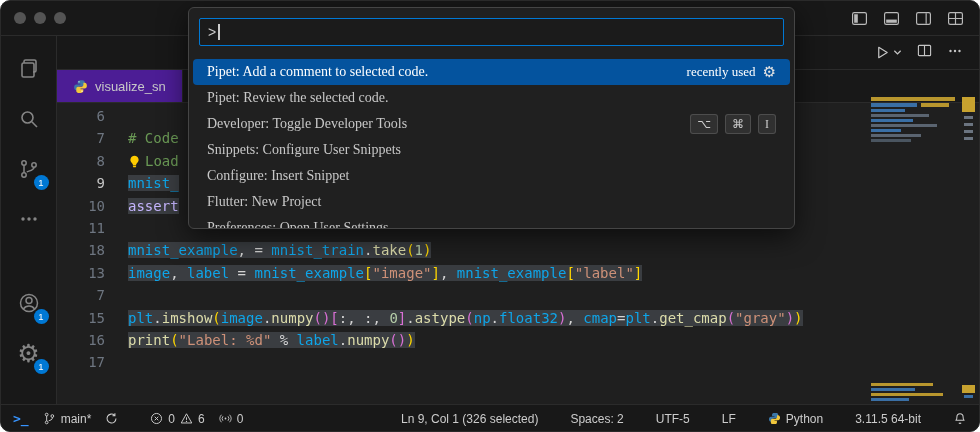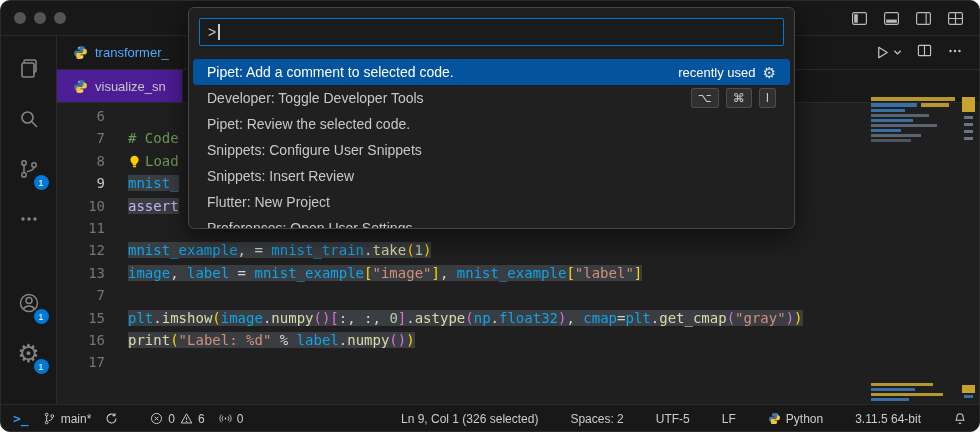--- a/index.html
+++ b/index.html
@@ -62,21 +62,21 @@
   .sb-icon { display:flex; align-items:center; }
 
   
   .palette { position:absolute; left:187px; top:6px; width:607px; height:222px; background:#202020;
              border:1px solid #454545; border-radius:6px; box-shadow:0 8px 28px rgba(0,0,0,.6);
              z-index:50; padding:10px 4px 0; overflow:hidden; }
   .qp-input { height:28px; margin:0 6px 13px; border:1px solid #0078d4; background:#1b1b1b;
               border-radius:2px; display:flex; align-items:center; padding:0 8px; color:#cccccc; font-size:14px; }
   .caret { width:1.5px; height:16px; background:#cccccc; margin-left:2px; }
   .qp-item { height:26px; display:flex; align-items:center; padding:12px 14px; font-size:14px;
-             color:#c8c8c8; border-radius:4px; }
+             color:#c8c8c8; border-radius:4px;font-family:Liberation Serif, serif; }
   .qp-item.selected { background:#04539e; color:#ffffff; }
   .qp-right { margin-left:auto; display:flex; align-items:center; gap:7px; }
   .qp-badge { font-size:13px; }
   .qp-gear { font-size:15px; line-height:1; color:#e3e3e3; }
   .keychip { height:20px; min-width:15px; padding:0 6px; background:rgba(128,128,128,.17);
              border:1px solid rgba(255,255,255,.14); border-radius:3px; display:flex; align-items:center;
              justify-content:center; font-size:12px; color:#cccccc; }
 </style>
 </head>
 <body>
@@ -157,31 +157,20 @@
         </div>
         <div class="ab-item">
           <span class="gear-glyph">⚙</span>
           <span class="badge">1</span>
         </div>
       </div>
     </div>
 
     <div class="editor">
       <div class="tabrow1">
-        <div class="tab tab1">
-          <span class="sb-icon">
-            <svg width="15" height="15" viewBox="0 0 16 16">
-                <path fill="#3b77a8" d="M7.9 1.2c-2 0-2.9.85-2.9 2v1.9h3v.7H3.6c-1.5 0-2.4 1.1-2.4 3 0 2 .9 3.1 2.4 3.1h1.3V10c0-1.3 1.1-2.3 2.5-2.3h3c1.2 0 2.1-1 2.1-2.1V3.2c0-1.15-1-2-2.2-2H7.9z"></path>
-                <circle cx="6.4" cy="3" r=".7" fill="#fff"></circle>
-                <path fill="#f0c73c" d="M8.1 14.8c2 0 2.9-.85 2.9-2v-1.9H8v-.7h4.4c1.5 0 2.4-1.1 2.4-3 0-2-.9-3.1-2.4-3.1h-1.3V6c0 1.3-1.1 2.3-2.5 2.3h-3c-1.2 0-2.1 1-2.1 2.1v2.4c0 1.15 1 2 2.2 2h2.4z"></path>
-                <circle cx="9.6" cy="13" r=".7" fill="#fff"></circle>
-              </svg>
-          </span>
-          <span>transformer_</span>
-        </div>
         <div class="ed-actions">
           <span class="run">
             <svg width="15" height="15" viewBox="0 0 16 16">
                 <path d="M4 2.5l9 5.5-9 5.5z" fill="none" stroke="currentColor" stroke-width="1.3" stroke-linejoin="round"></path>
               </svg>
             <svg width="9" height="9" viewBox="0 0 10 10">
                 <path d="M1.5 3l3.5 3.5L8.5 3" fill="none" stroke="currentColor" stroke-width="1.4"></path>
               </svg>
           </span>
           <span>
@@ -234,21 +223,21 @@
           </div>
           <div class="cl">
             <span class="ln">10</span>
             <span class="lc"><span class="lc-inner sel"><span class="tk">assert</span></span></span>
           </div>
           <div class="cl">
             <span class="ln">11</span>
             <span class="lc"><span class="lc-inner"></span></span>
           </div>
           <div class="cl">
-            <span class="ln">12</span>
+            <span class="ln">18</span>
             <span class="lc"><span class="lc-inner sel"><span class="tv">mnist_example</span><span class="tp">, = </span><span class="tv">mnist_train</span><span class="tp">.</span><span class="tf">take</span><span class="tb1">(</span><span class="tn">1</span><span class="tb1">)</span></span></span>
           </div>
           <div class="cl">
             <span class="ln">13</span>
             <span class="lc"><span class="lc-inner sel"><span class="tv">image</span><span class="tp">, </span><span class="tv">label</span><span class="tp"> = </span><span class="tv">mnist_example</span><span class="tb1">[</span><span class="ts">"image"</span><span class="tb1">]</span><span class="tp">, </span><span class="tv">mnist_example</span><span class="tb1">[</span><span class="ts">"label"</span><span class="tb1">]</span></span></span>
           </div>
           <div class="cl">
             <span class="ln">7</span>
             <span class="lc"><span class="lc-inner"></span></span>
           </div>
@@ -371,37 +360,37 @@
     </div>
     <div id="palette-items">
         <div class="qp-item selected">
           <span>Pipet: Add a comment to selected code.</span>
           <span class="qp-right">
             <span class="qp-badge">recently used</span>
             <span class="qp-gear">⚙</span>
           </span>
         </div>
         <div class="qp-item">
+          <span>Pipet: Review the selected code.</span>
+          <span class="qp-right"></span>
+        </div>
+        <div class="qp-item">
           <span>Developer: Toggle Developer Tools</span>
           <span class="qp-right">
             <span class="keychip">⌥</span>
             <span class="keychip">⌘</span>
             <span class="keychip">I</span>
           </span>
         </div>
         <div class="qp-item">
-          <span>Pipet: Review the selected code.</span>
-          <span class="qp-right"></span>
-        </div>
-        <div class="qp-item">
           <span>Snippets: Configure User Snippets</span>
           <span class="qp-right"></span>
         </div>
         <div class="qp-item">
-          <span>Snippets: Insert Review</span>
+          <span>Configure: Insert Snippet</span>
           <span class="qp-right"></span>
         </div>
         <div class="qp-item">
           <span>Flutter: New Project</span>
           <span class="qp-right"></span>
         </div>
         <div class="qp-item">
           <span>Preferences: Open User Settings</span>
           <span class="qp-right"></span>
         </div>

